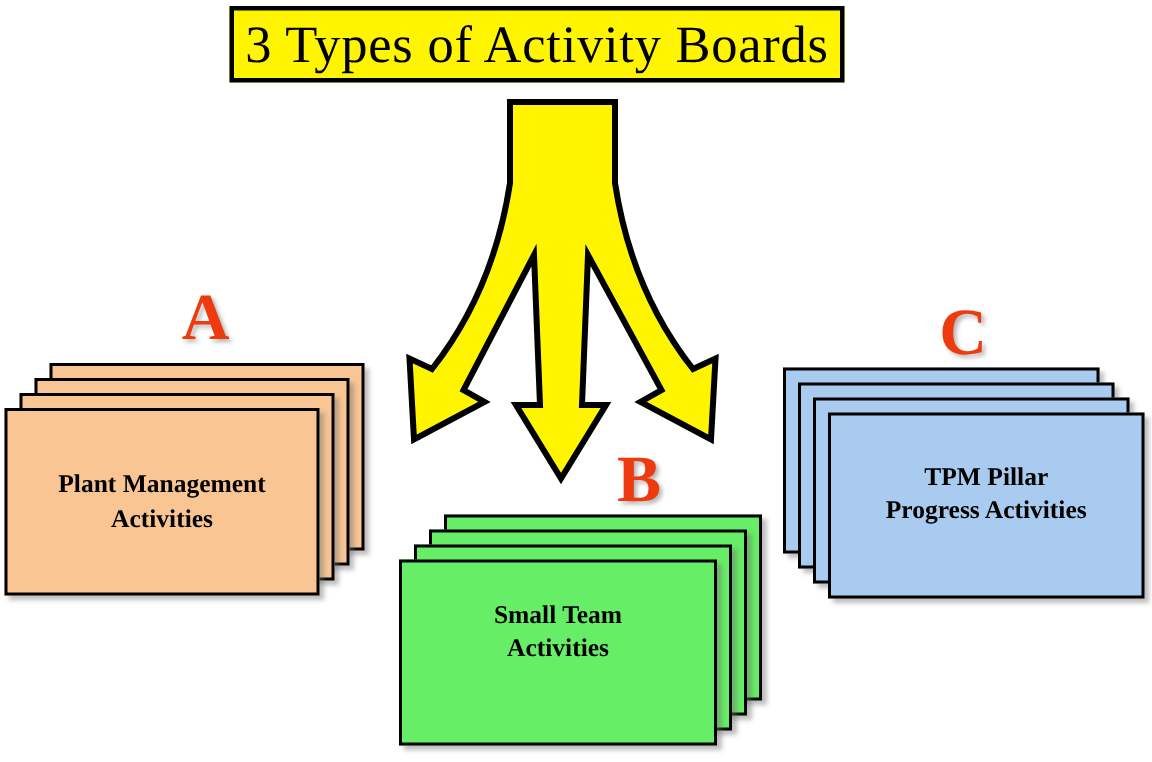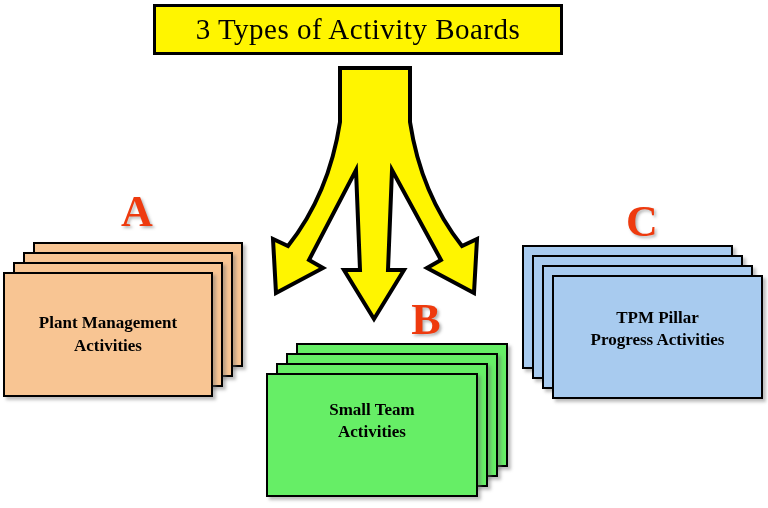--- a/index.html
+++ b/index.html
@@ -7,21 +7,21 @@
     width:768px; height:508px; background:#ffffff;
     font-family:"Liberation Serif", serif;
     position:relative; overflow:hidden;
   }
   .stage { position:absolute; left:0; top:0; width:768px; height:508px; }
 
   .title-box {
     position:absolute; left:153px; top:4px; width:410px; height:51px;
     border:3px solid #000; box-sizing:border-box;
     display:flex; align-items:center; justify-content:center;
-    font-size:29px; color:#000; letter-spacing:0.5px;
+    font-size:35px; color:#000; letter-spacing:0.5px;
   }
 
   .arrow-svg { position:absolute; left:253px; top:64px; }
 
   .stack { position:absolute; }
   .card {
     position:absolute; width:210px; height:125px;
     border:2px solid #000; box-sizing:border-box;
     box-shadow:3px 3px 3px rgba(110,110,110,0.45);
   }

